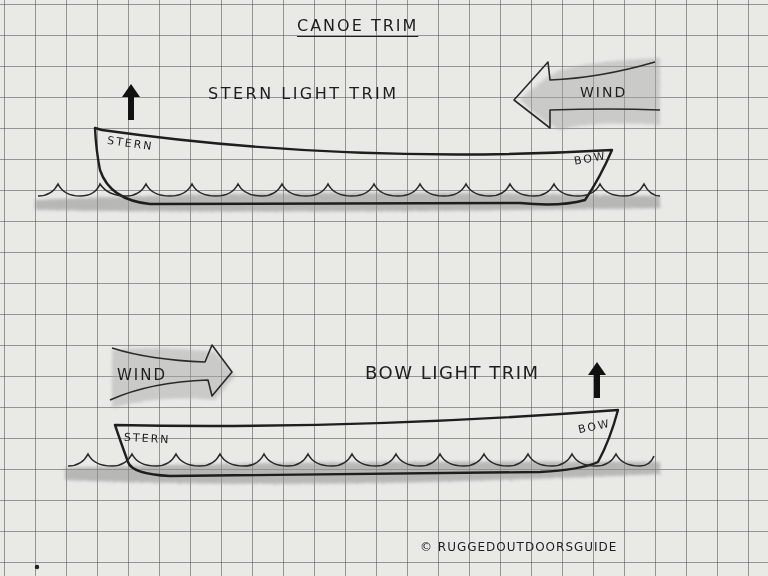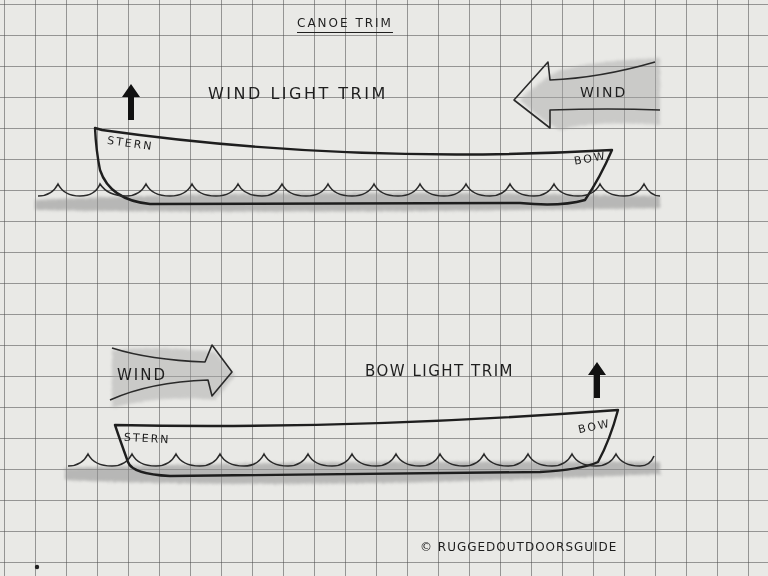--- a/index.html
+++ b/index.html
@@ -10,23 +10,23 @@
       linear-gradient(to right, rgba(80,80,80,0.55) 1.2px, transparent 1.2px),
       linear-gradient(to bottom, rgba(80,80,80,0.55) 1.2px, transparent 1.2px);
     background-size: 31px 31px;
     background-position: 4px 4px;
     font-family: "DejaVu Sans", sans-serif;
   }
   .hand {
     position: absolute; color: #1e1e1e; font-family: "DejaVu Sans", sans-serif;
     font-weight: normal; letter-spacing: 2px; white-space: nowrap;
   }
-  #title { left: 297px; top: 16px; font-size: 12px; text-decoration: underline; text-underline-offset: 5px; letter-spacing: 2px; }
+  #title { left: 297px; top: 16px; font-size: 16px; text-decoration: underline; text-underline-offset: 5px; letter-spacing: 2px; }
   #label-stern-trim { left: 208px; top: 84px; font-size: 16px; letter-spacing: 2.5px; }
-  #label-bow-trim { left: 365px; top: 362px; font-size: 15px; letter-spacing: 1.5px; }
+  #label-bow-trim { left: 365px; top: 362px; font-size: 18px; letter-spacing: 1.5px; }
   #wind-top-label { left: 580px; top: 84px; font-size: 14px; }
   #wind-bottom-label { left: 117px; top: 366px; font-size: 15px; }
   #stern-top-label { left: 107px; top: 137px; font-size: 11px; transform: rotate(8deg); }
   #bow-top-label { left: 574px; top: 152px; font-size: 11px; transform: rotate(-10deg); }
   #stern-bottom-label { left: 124px; top: 432px; font-size: 11px; transform: rotate(3deg); }
   #bow-bottom-label { left: 578px; top: 420px; font-size: 11px; transform: rotate(-12deg); }
   #copyright { left: 420px; top: 540px; font-size: 12px; letter-spacing: 1px; }
   svg.layer { position: absolute; left: 0; top: 0; }
 </style>
 </head>
@@ -72,21 +72,21 @@
   </g>
   <g>
     <path d="M112,350 Q160,345 215,352 L235,375 L215,400 Q160,395 112,408 Z" fill="#a5a5a5" opacity="0.45" filter="url(#pencil)"></path>
     <path d="M112,348 Q150,360 205,362 L212,345 L232,372 L212,396 L208,380 Q150,382 110,400" fill="none" stroke="#2a2a2a" stroke-width="1.6" stroke-linejoin="round"></path>
   </g>
 
   <circle cx="37" cy="567" r="2.2" fill="#222"></circle>
 </svg>
 
 <div class="hand" id="title">CANOE TRIM</div>
-<div class="hand" id="label-stern-trim">WIND LIGHT TRIM</div>
+<div class="hand" id="label-stern-trim">STERN LIGHT TRIM</div>
 <div class="hand" id="wind-top-label">WIND</div>
 <div class="hand" id="stern-top-label">STERN</div>
 <div class="hand" id="bow-top-label">BOW</div>
 
 <div class="hand" id="label-bow-trim">BOW LIGHT TRIM</div>
 <div class="hand" id="wind-bottom-label">WIND</div>
 <div class="hand" id="stern-bottom-label">STERN</div>
 <div class="hand" id="bow-bottom-label">BOW</div>
 
 <div class="hand" id="copyright">© RUGGEDOUTDOORSGUIDE</div>

